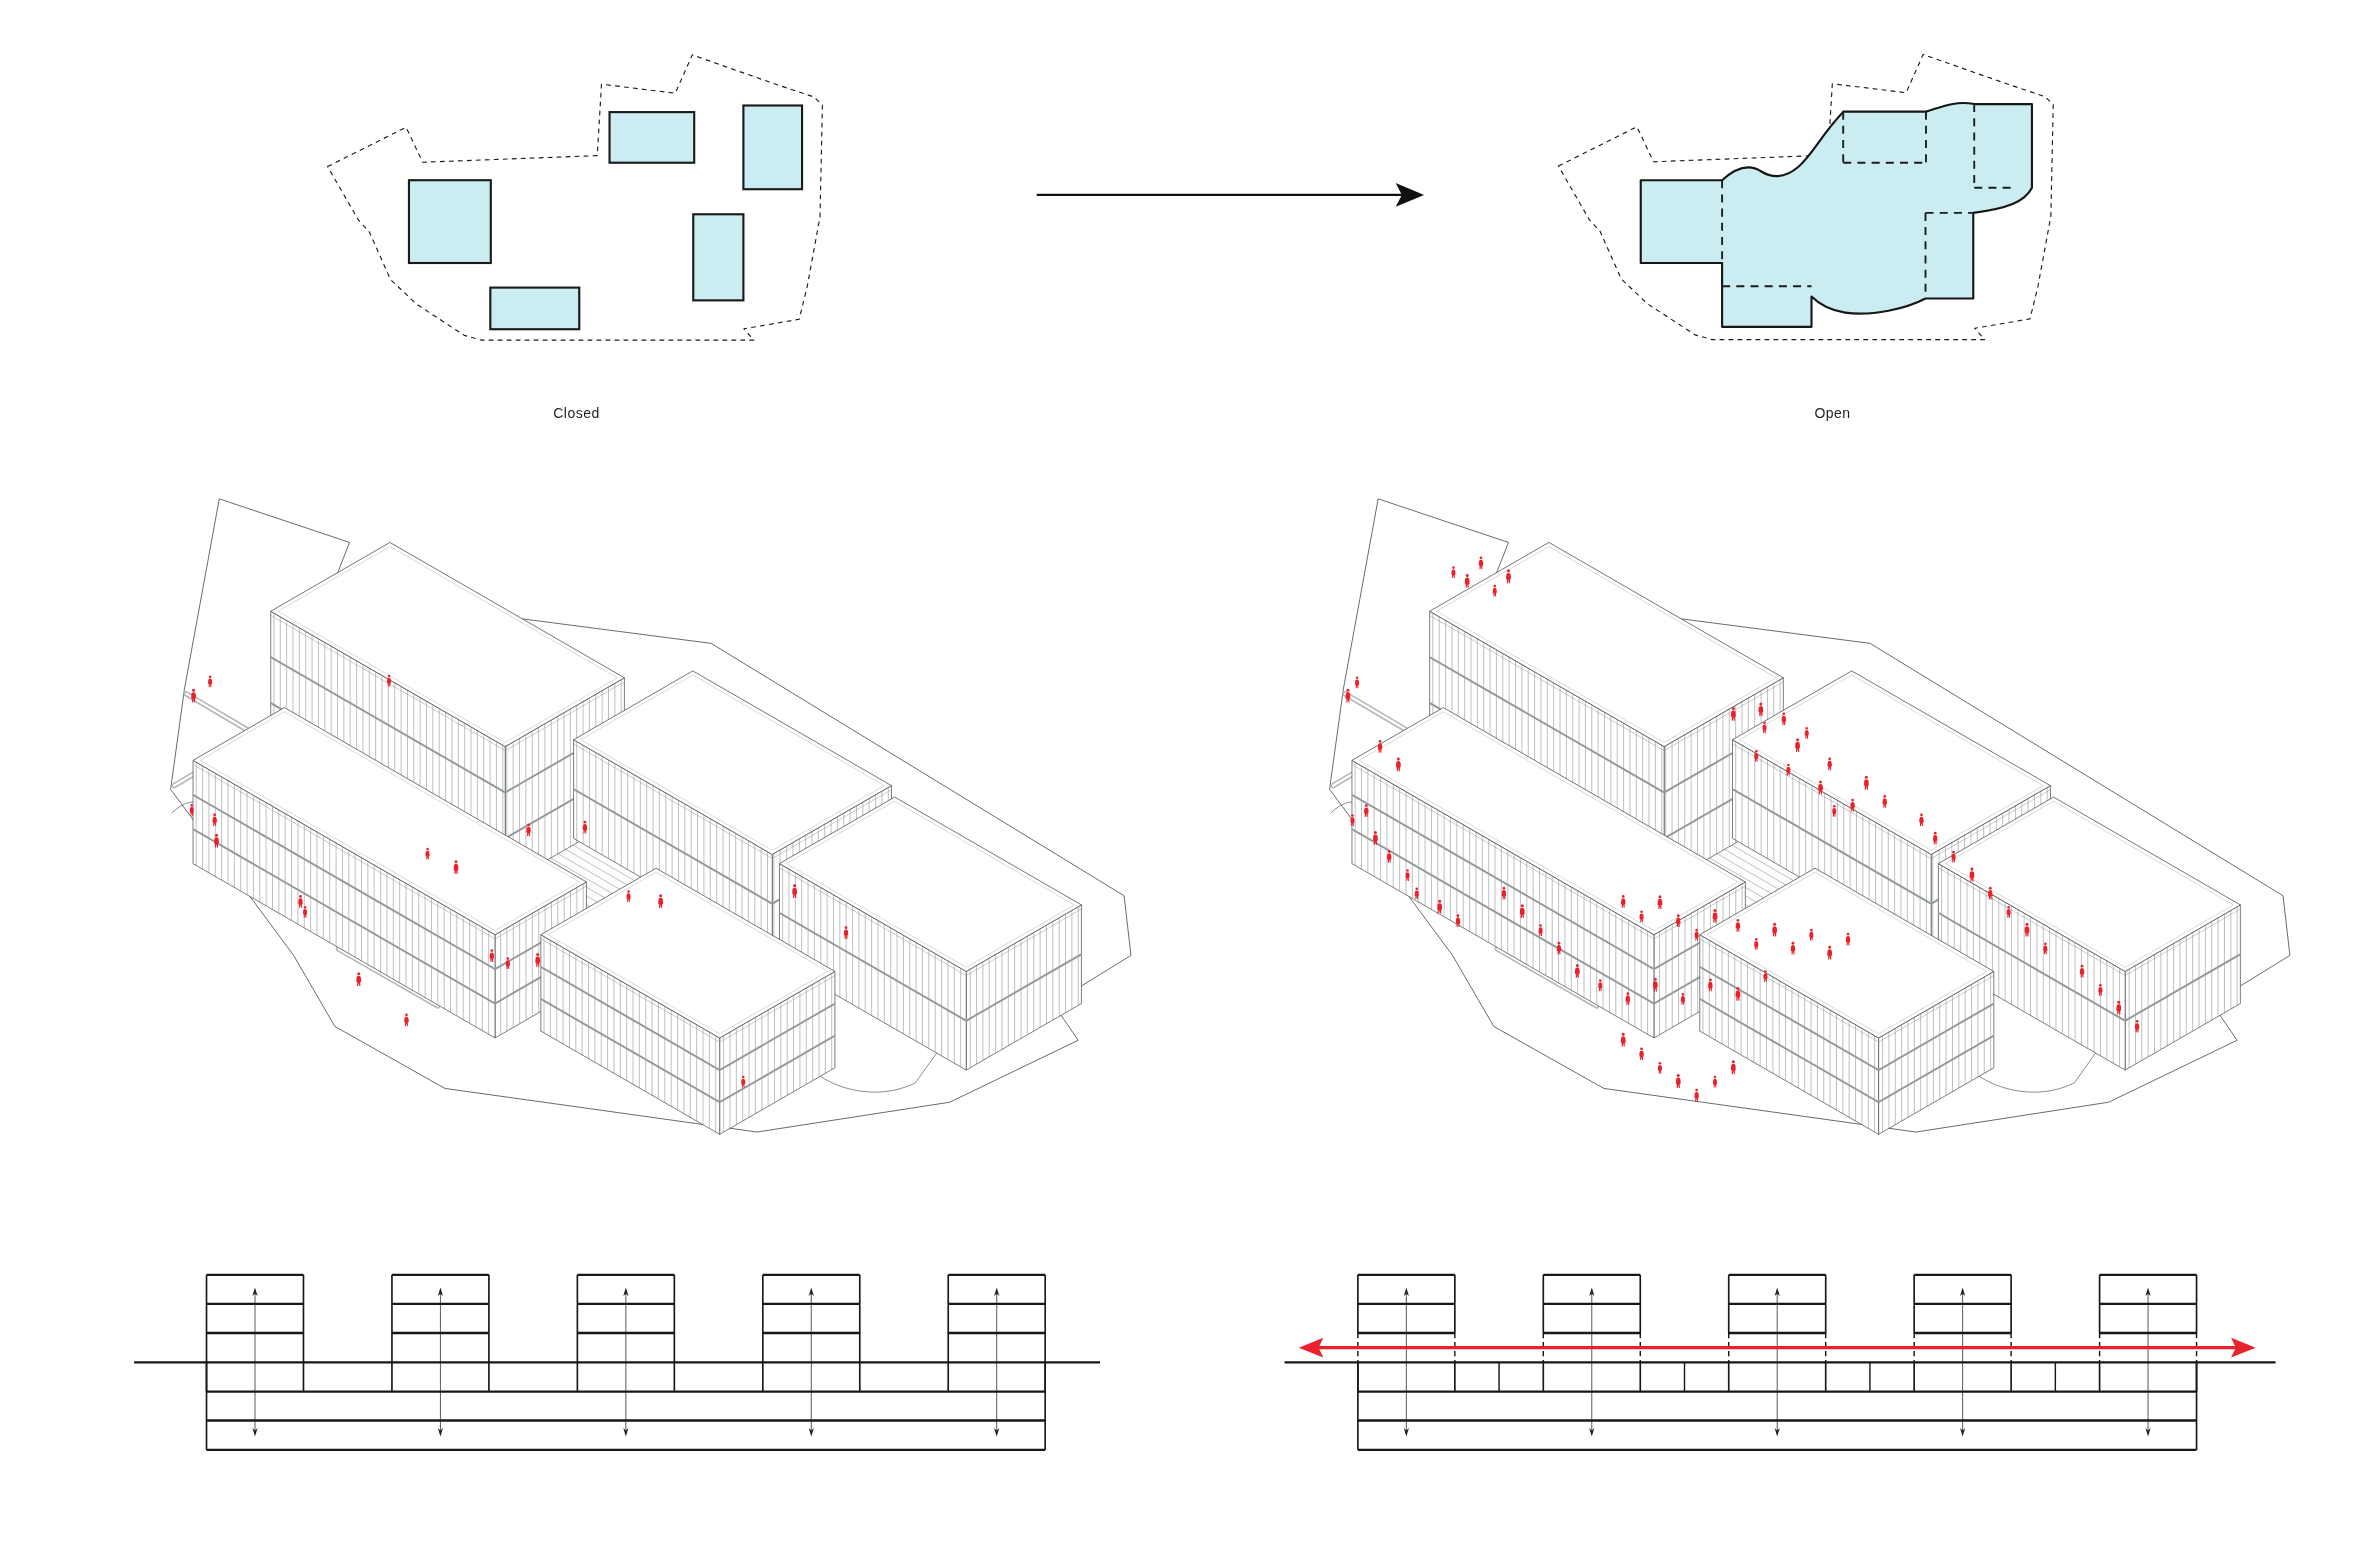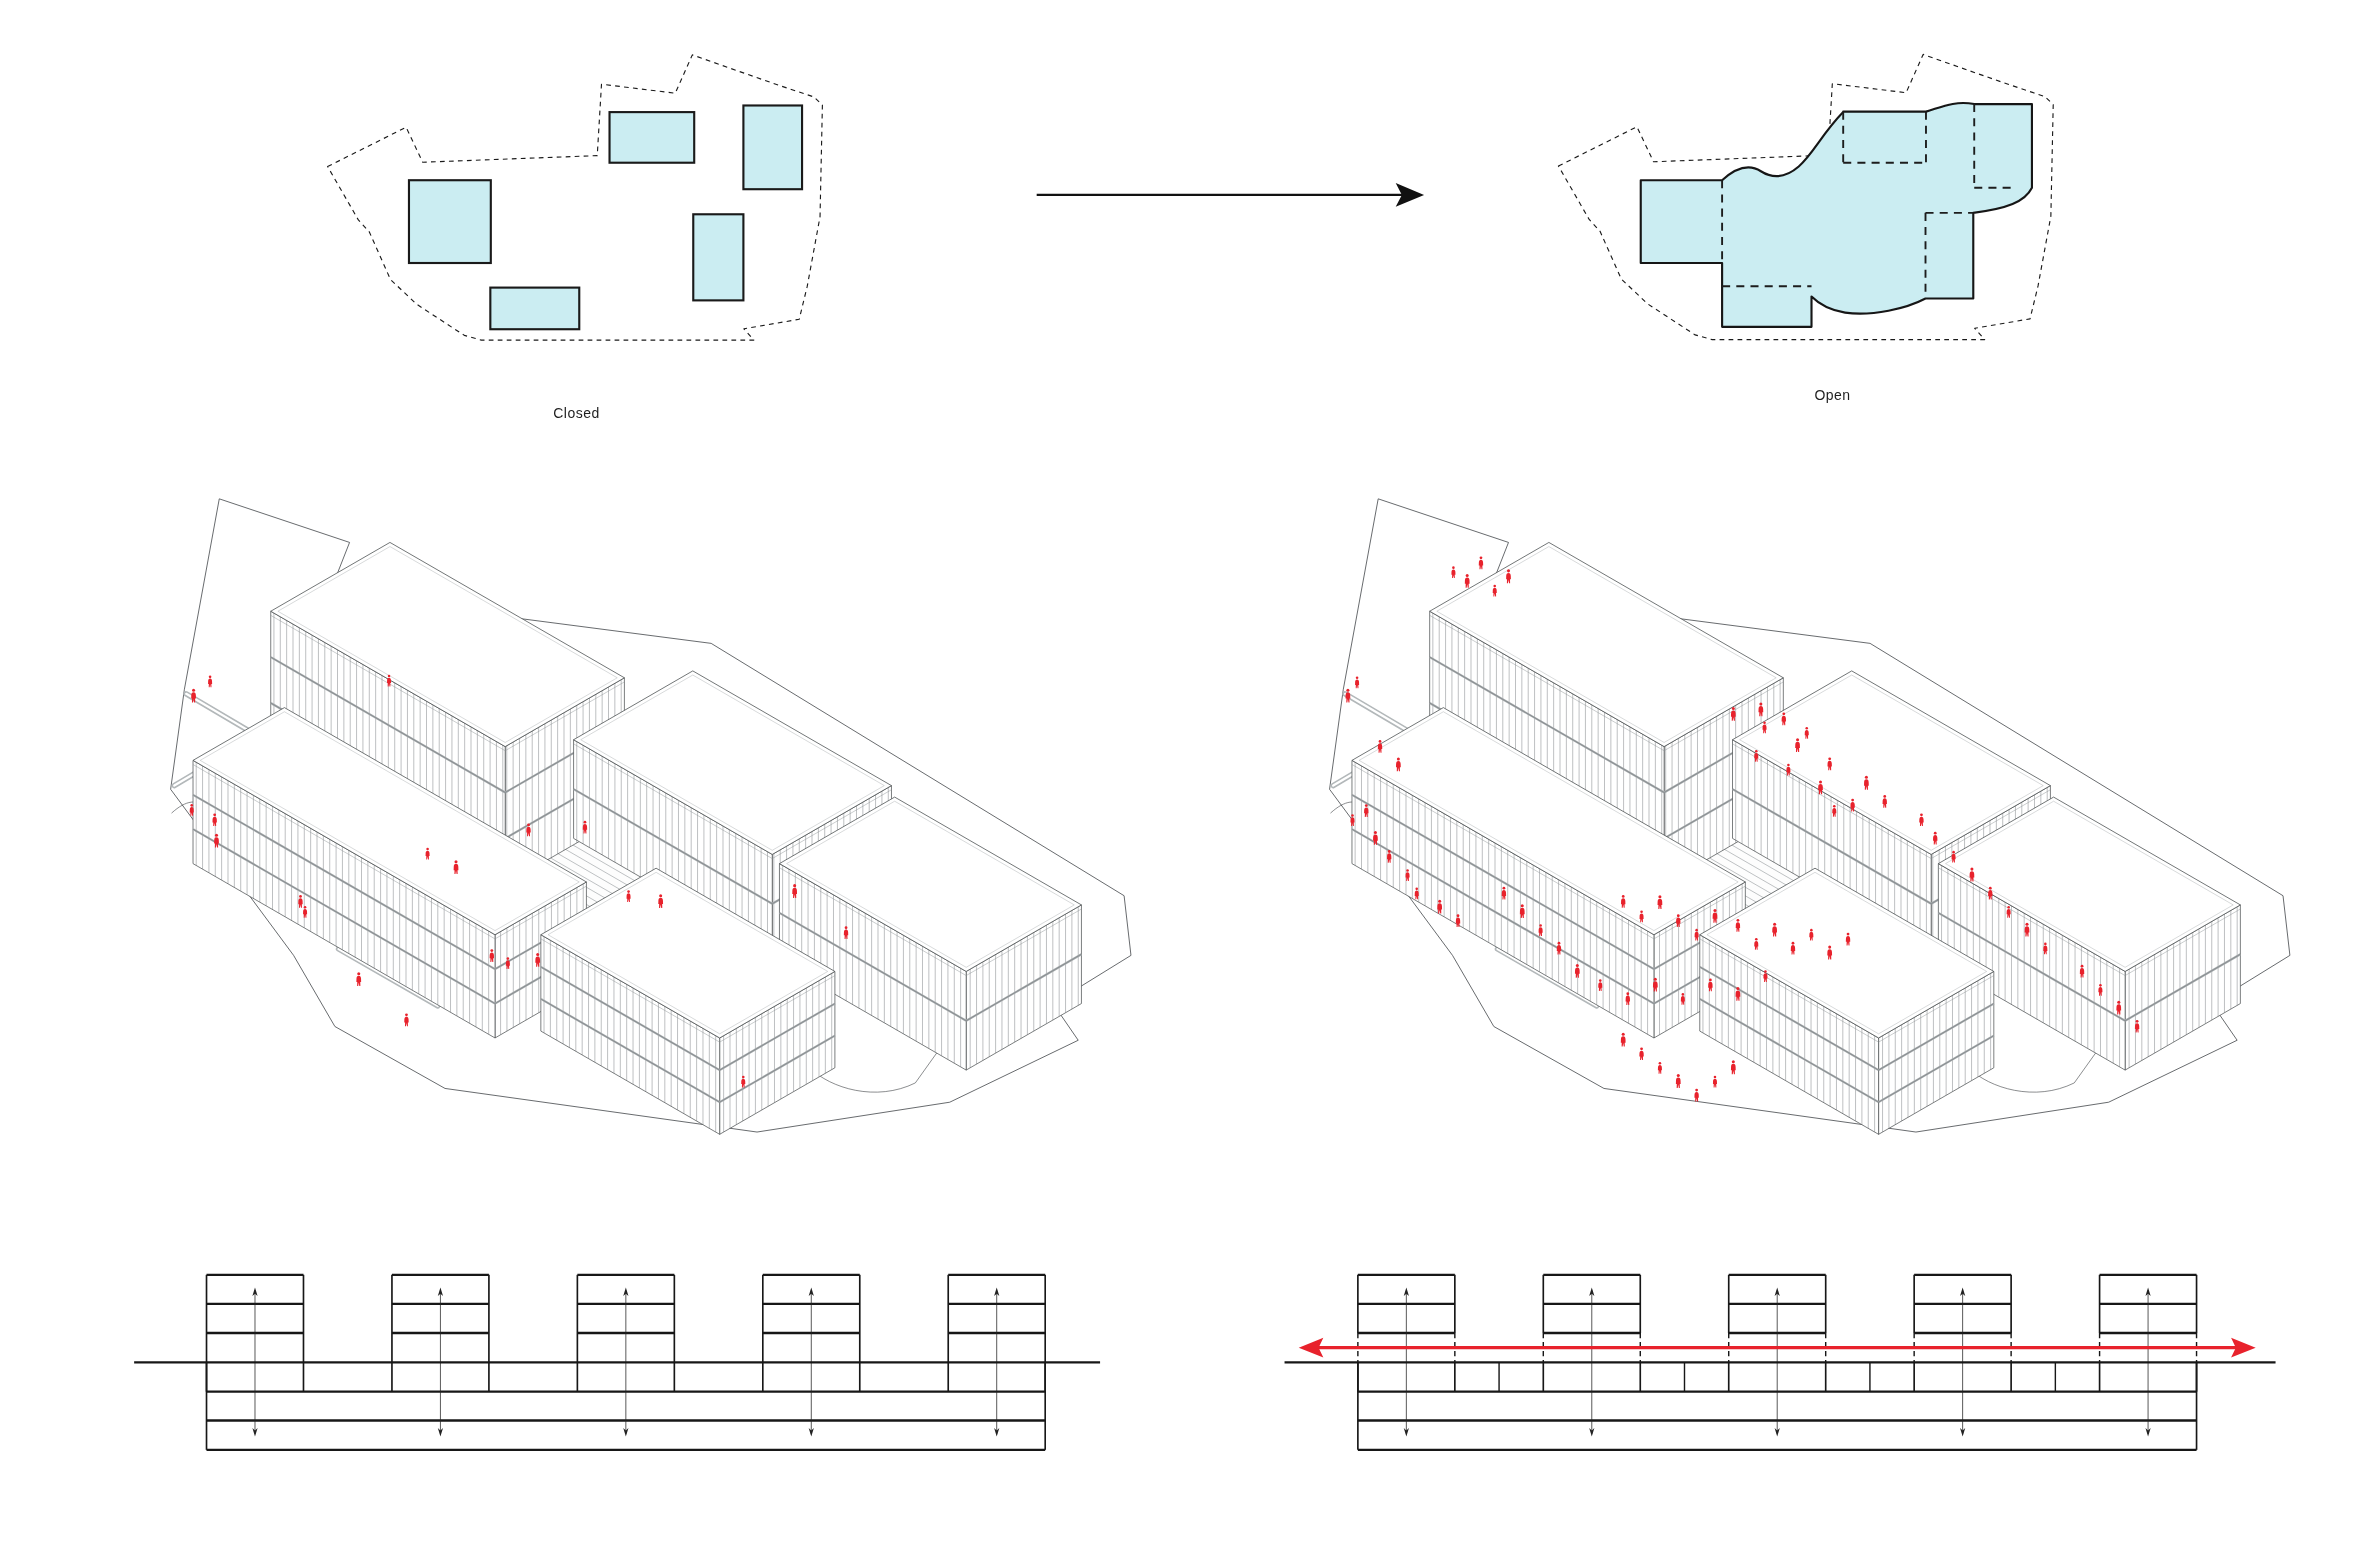--- a/index.html
+++ b/index.html
@@ -2,21 +2,21 @@
 <html style="font-size:7.6px"><head>
 <meta charset="utf-8">
 <style>
   html,body{margin:0;padding:0;background:#ffffff;}
   .page{position:relative;width:2413px;height:1561px;background:#fff;overflow:hidden;
         font-family:"Liberation Sans", sans-serif;}
   #scene{position:absolute;left:0;top:0;}
   .plan-label{position:absolute;width:151px;text-align:center;font-size:14px;
         font-weight:300;letter-spacing:0.5px;color:#1f1f1f;line-height:1;}
   #label-closed{left:501px;top:406px;}
-  #label-open{left:1757px;top:388px;}
+  #label-open{left:1757px;top:406px;}
 </style>
 </head>
 <body>
 
 <div class="page">
   <svg id="scene" width="2413" height="1561" viewBox="0 0 5100 3300">
       <defs>
         <g id="prsn">
           <circle cx="0" cy="-20" r="3.3"></circle>
           <path d="M0,-15.6 C-3.3,-15.6 -4.9,-12.8 -5,-9 L-5.2,-1.8 L-3.3,-1.8 L-3.5,6.8 L-1.2,6.8 L0,-0.8 L1.2,6.8 L3.5,6.8 L3.3,-1.8 L5.2,-1.8 L5,-9 C4.9,-12.8 3.3,-15.6 0,-15.6 Z"></path>

